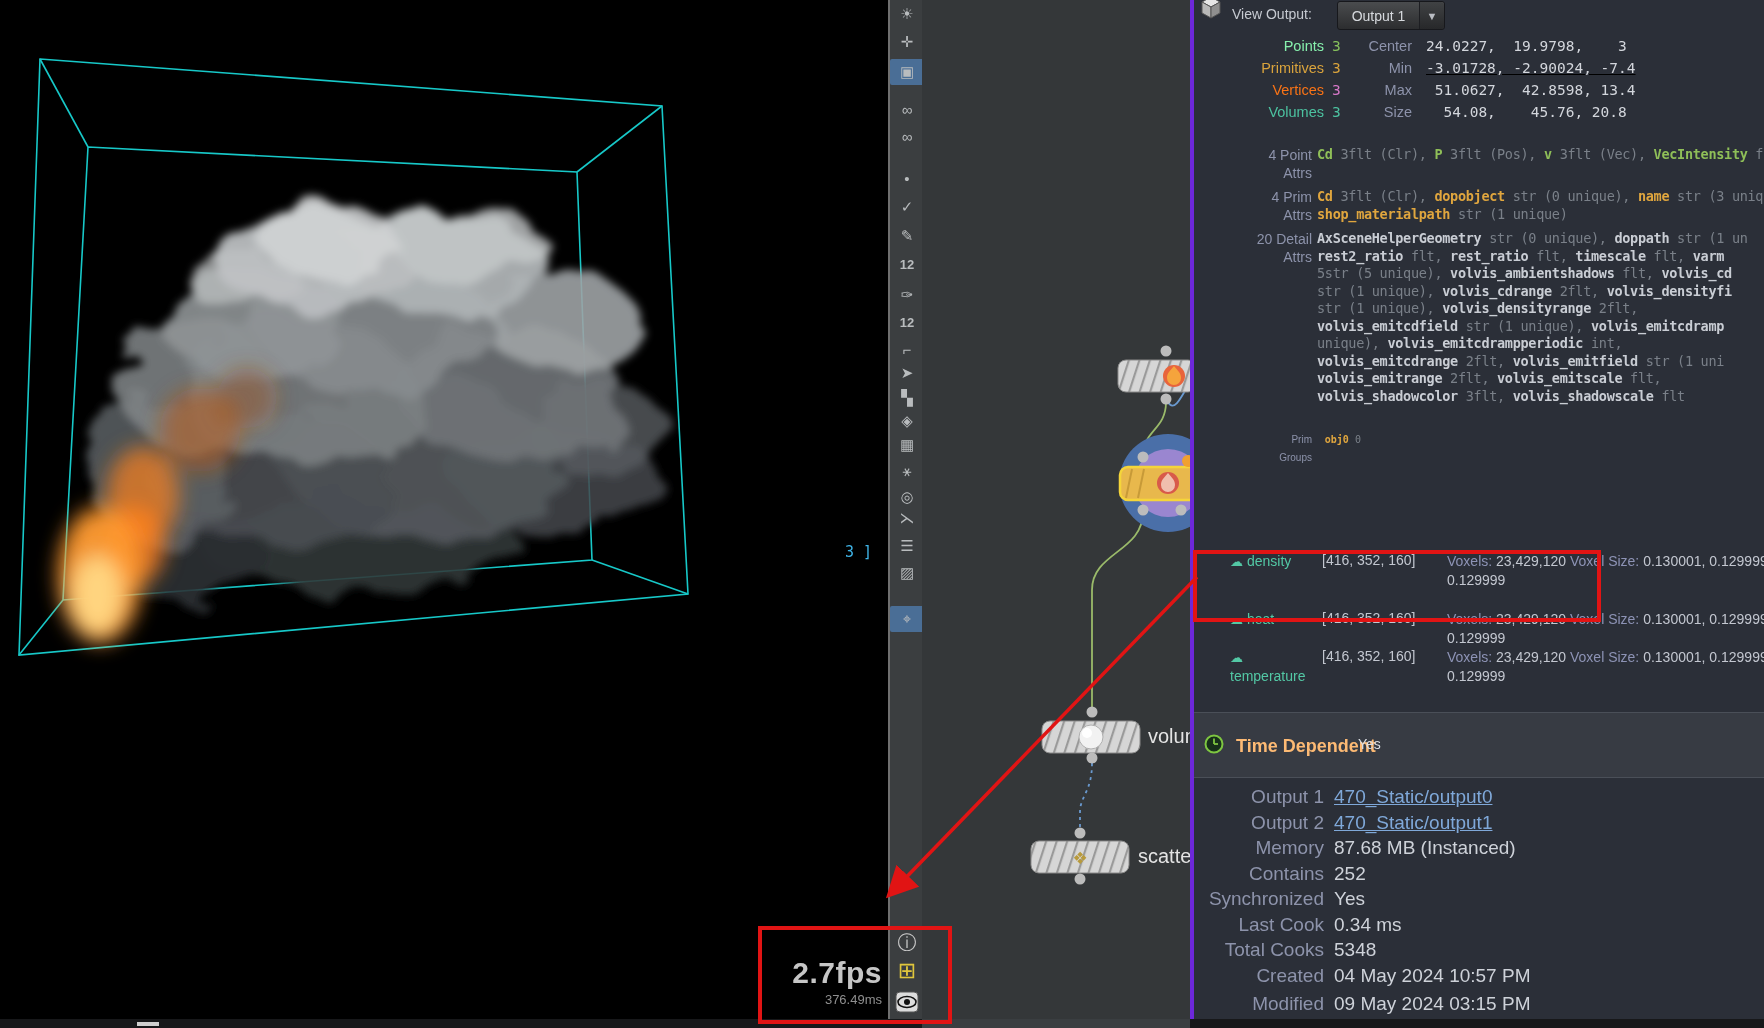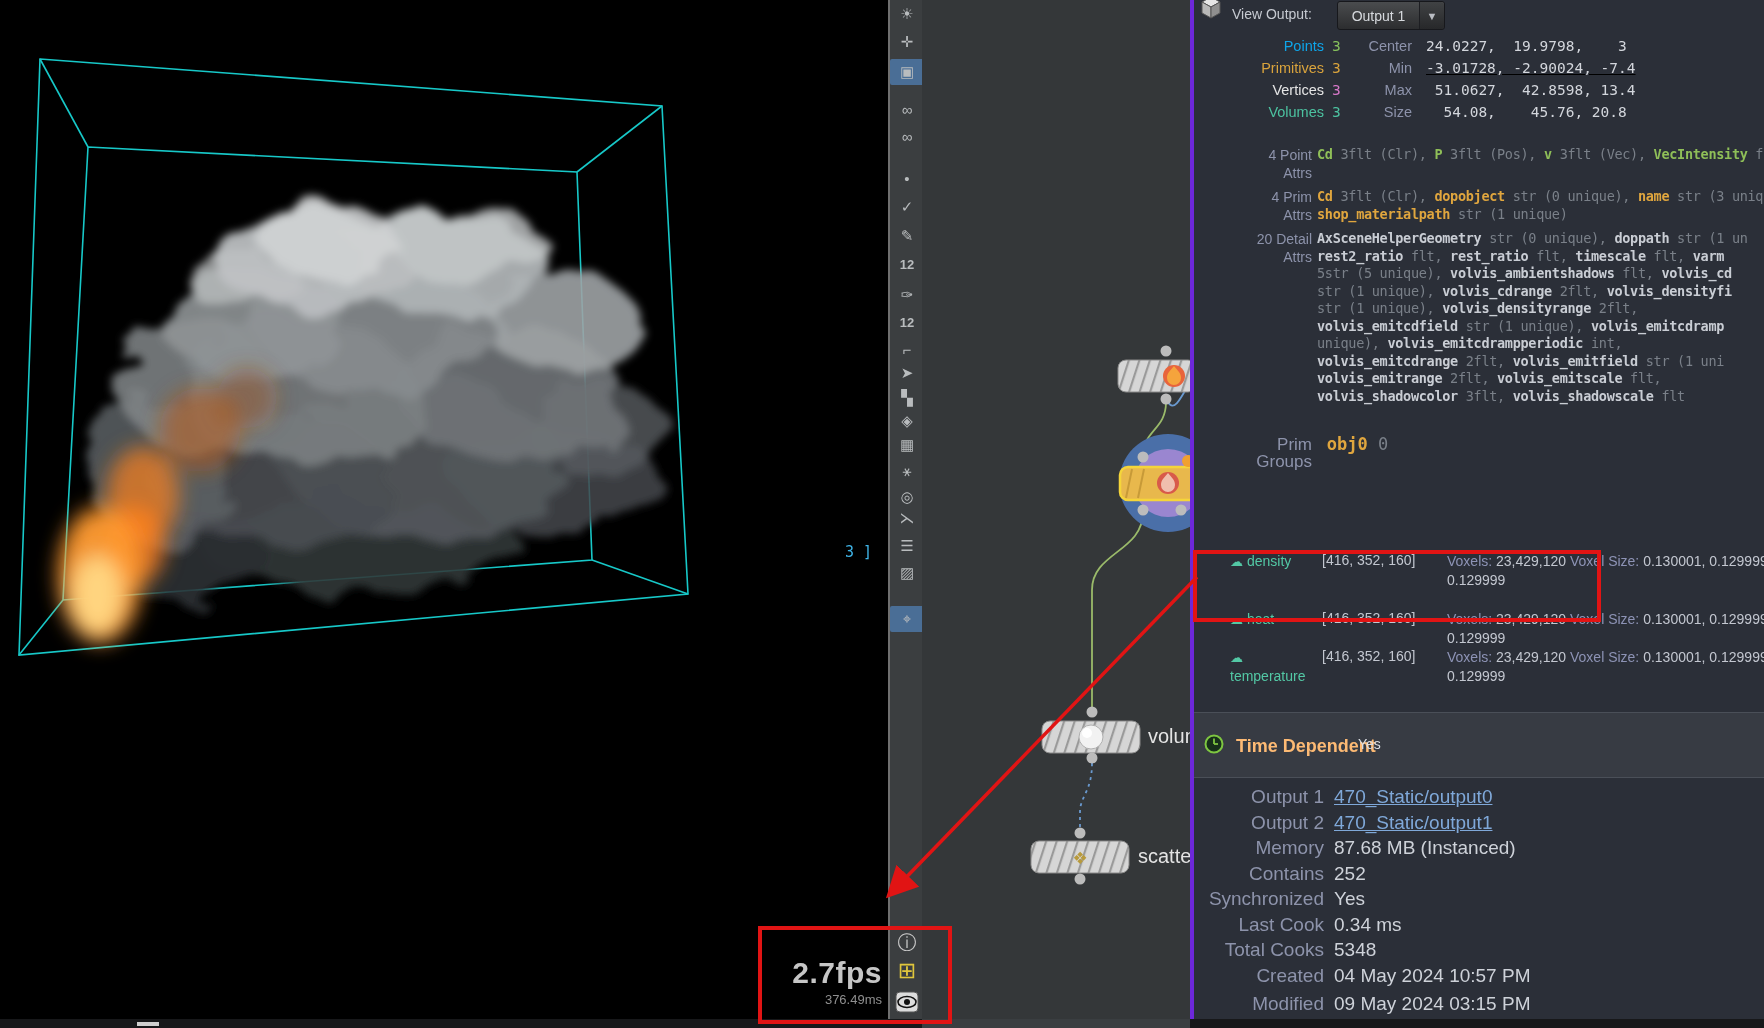--- a/index.html
+++ b/index.html
@@ -49,21 +49,21 @@
   .alab{position:absolute;left:0;top:1px;width:118px;text-align:right;color:#8d93ab;font-size:14px;line-height:17.5px;}
   .alab div{height:17.5px;}
   .aval{position:absolute;left:123px;top:0;width:452px;font-family:"DejaVu Sans Mono",monospace;
         font-size:13.5px;letter-spacing:-.3px;line-height:17.5px;color:#7a8089;}
   .aval div{white-space:nowrap;overflow:hidden;height:17.5px;}
   .g{color:#8fbf58;font-weight:bold;}
   .o{color:#e0a63e;font-weight:bold;}
   .w{color:#c9cdd4;font-weight:bold;}
   .t{color:#7a8089;}
 
-  .simplerow{position:absolute;left:0;width:568px;font-size:17px;white-space:nowrap;}
+  .simplerow{position:absolute;left:0;width:568px;font-size:10px;white-space:nowrap;}
   .simplerow .lab{display:inline-block;width:118px;text-align:right;color:#8d93ab;}
 
   .volrow{position:absolute;left:0;width:574px;font-size:14px;}
   .vicon{color:#53c8a5;font-size:13px;margin-right:4px;}
   .vname{position:absolute;left:36px;width:84px;color:#53c8a5;line-height:18px;}
   .vdims{position:absolute;left:128px;top:0;color:#c3c7d0;text-align:right;}
   .vvox{position:absolute;left:253px;top:0;width:325px;line-height:19px;}
   .vvox div{white-space:nowrap;overflow:hidden;}
   .vl{color:#8d93b5;}
   .vv{color:#c3c7d0;}
@@ -244,23 +244,23 @@
       <polygon points="6,10 15,15 15,26 6,21" fill="#b8b8b8" stroke="#555"></polygon>
       <polygon points="24,10 15,15 15,26 24,21" fill="#8f8f8f" stroke="#555"></polygon>
     </svg>
     <span class="hdr-label">View Output:</span>
     <div id="out-btn">
       <span class="obl">Output 1</span>
       <span class="oba">▼</span>
     </div>
 
     <div id="stats">
-        <div class="stat-row" style="top: 38px;"><span class="l1" style="color: #0ea5e9;">Points</span><span class="cnt mono" style="color: rgb(134, 192, 92);">3</span><span class="l2">Center</span><span class="val mono">24.0227,  19.9798,    3</span></div>
+        <div class="stat-row" style="top: 38px;"><span class="l1" style="color: #86efac;">Points</span><span class="cnt mono" style="color: rgb(134, 192, 92);">3</span><span class="l2">Center</span><span class="val mono">24.0227,  19.9798,    3</span></div>
         <div class="stat-row" style="top: 60px; text-decoration: underline;"><span class="l1" style="color: rgb(217, 163, 60);">Primitives</span><span class="cnt mono" style="color: rgb(217, 163, 60);">3</span><span class="l2">Min</span><span class="val mono">-3.01728, -2.90024, -7.4</span></div>
-        <div class="stat-row" style="top: 82px;"><span class="l1" style="color: #e5e5e5;">Vertices</span><span class="cnt mono" style="color: rgb(214, 120, 200);">3</span><span class="l2">Max</span><span class="val mono"> 51.0627,  42.8598, 13.4</span></div>
+        <div class="stat-row" style="top: 82px;"><span class="l1" style="color: #f97316;">Vertices</span><span class="cnt mono" style="color: rgb(214, 120, 200);">3</span><span class="l2">Max</span><span class="val mono"> 51.0627,  42.8598, 13.4</span></div>
         <div class="stat-row" style="top: 104px;"><span class="l1" style="color: rgb(76, 194, 160);">Volumes</span><span class="cnt mono" style="color: rgb(76, 194, 160);">3</span><span class="l2">Size</span><span class="val mono">  54.08,    45.76, 20.8</span></div>
       </div>
     <div id="attrs">
         <div class="attrsec" style="top: 146px;">
           <div class="alab">
             <div>4 Point</div>
             <div>Attrs</div>
           </div>
           <div class="aval">
             <div><span class="g">Cd</span><span class="t"> 3flt (Clr)</span><span class="t">, </span><span class="g">P</span><span class="t"> 3flt (Pos)</span><span class="t">, </span><span class="g">v</span><span class="t"> 3flt (Vec)</span><span class="t">, </span><span class="g">VecIntensity</span><span class="t"> flt</span></div>

